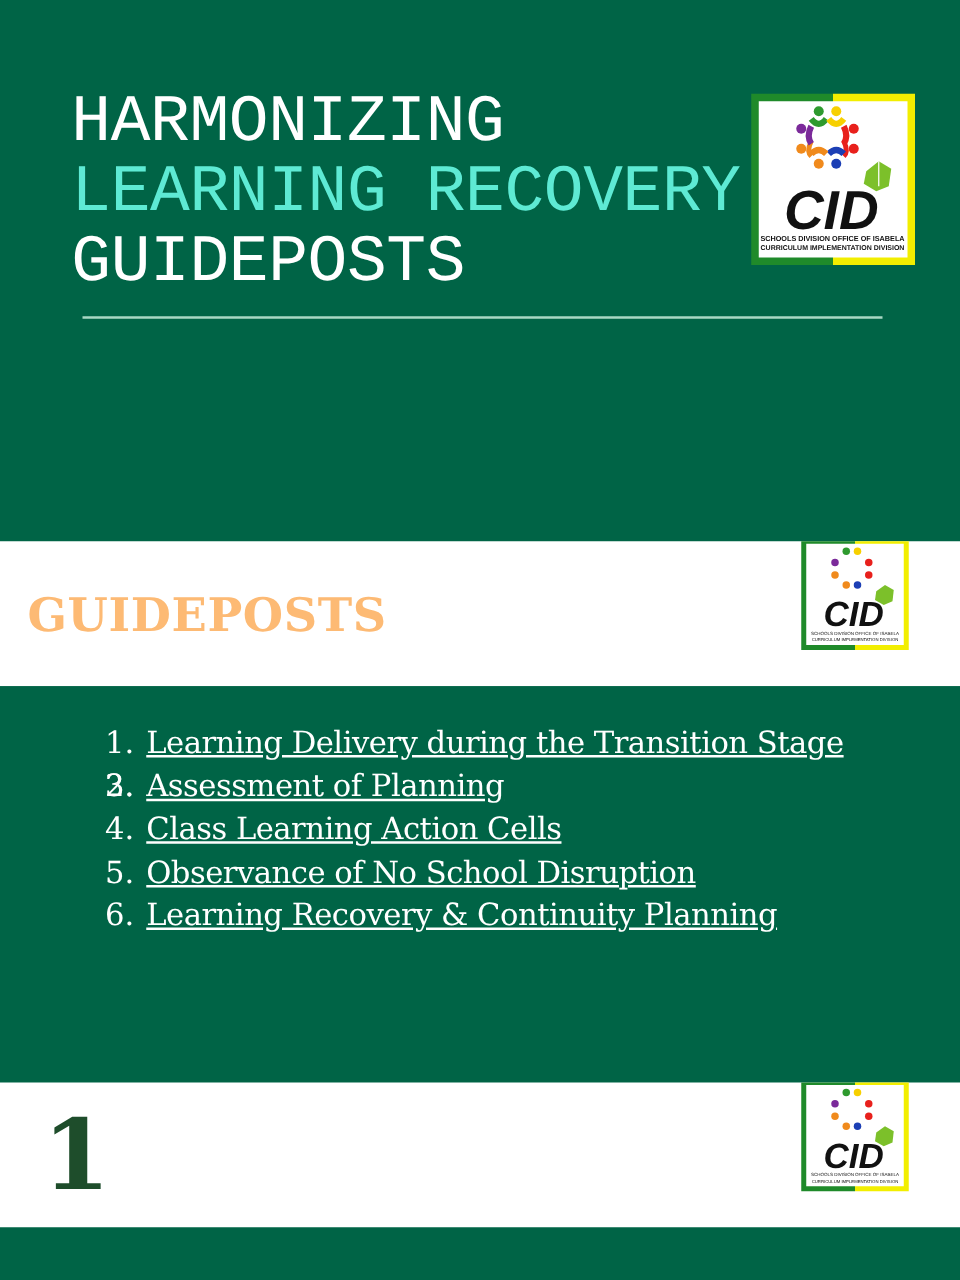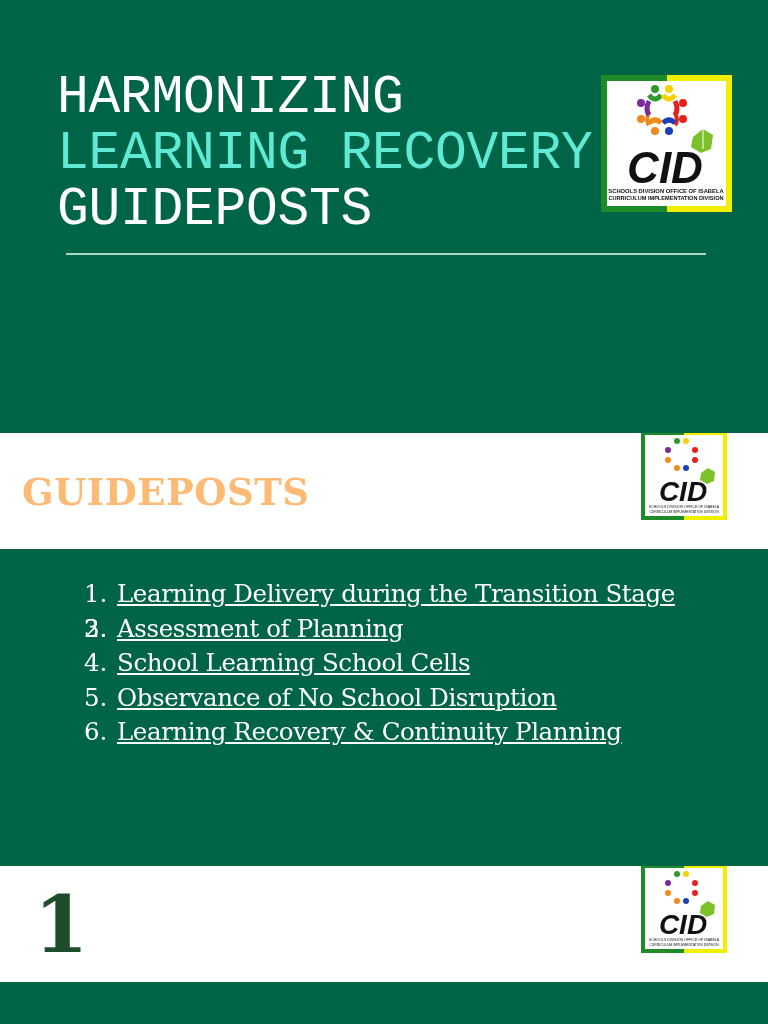--- a/index.html
+++ b/index.html
@@ -138,21 +138,21 @@
     <text x="43" y="80" text-anchor="middle" font-family="Liberation Sans, sans-serif" font-size="3.4" fill="#111">CURRICULUM IMPLEMENTATION DIVISION</text>
   </svg>
 </div>
 
 <section class="band green" id="slide-guideposts-body">
 </section>
 <ol class="guideposts-list">
   <li><span class="num">1.</span><span class="txt">Learning Delivery during the Transition Stage</span></li>
   <li><span class="num">2.</span></li>
   <li><span class="num">3.</span><span class="txt">Assessment of Planning</span></li>
-  <li><span class="num">4.</span><span class="txt">School Learning School Cells</span></li>
+  <li><span class="num">4.</span><span class="txt">Class Learning Action Cells</span></li>
   <li><span class="num">5.</span><span class="txt">Observance of No School Disruption</span></li>
   <li><span class="num">6.</span><span class="txt">Learning Recovery &amp; Continuity Planning</span></li>
 </ol>
 
 <section class="band white" id="slide-number-header"></section>
 <div class="slide-number">1</div>
 
 <div class="logo logo-small2">
   <div class="inner"></div>
   <svg viewBox="0 0 86 87">

